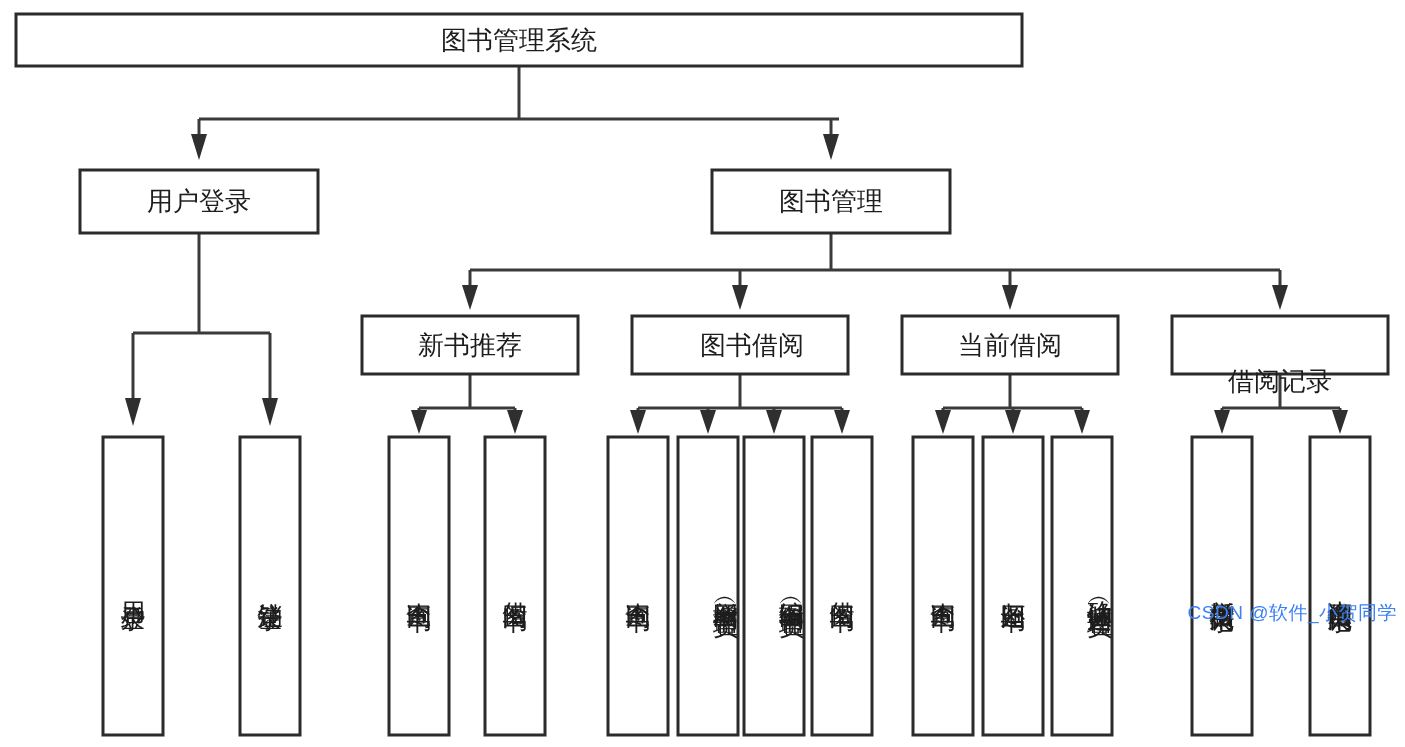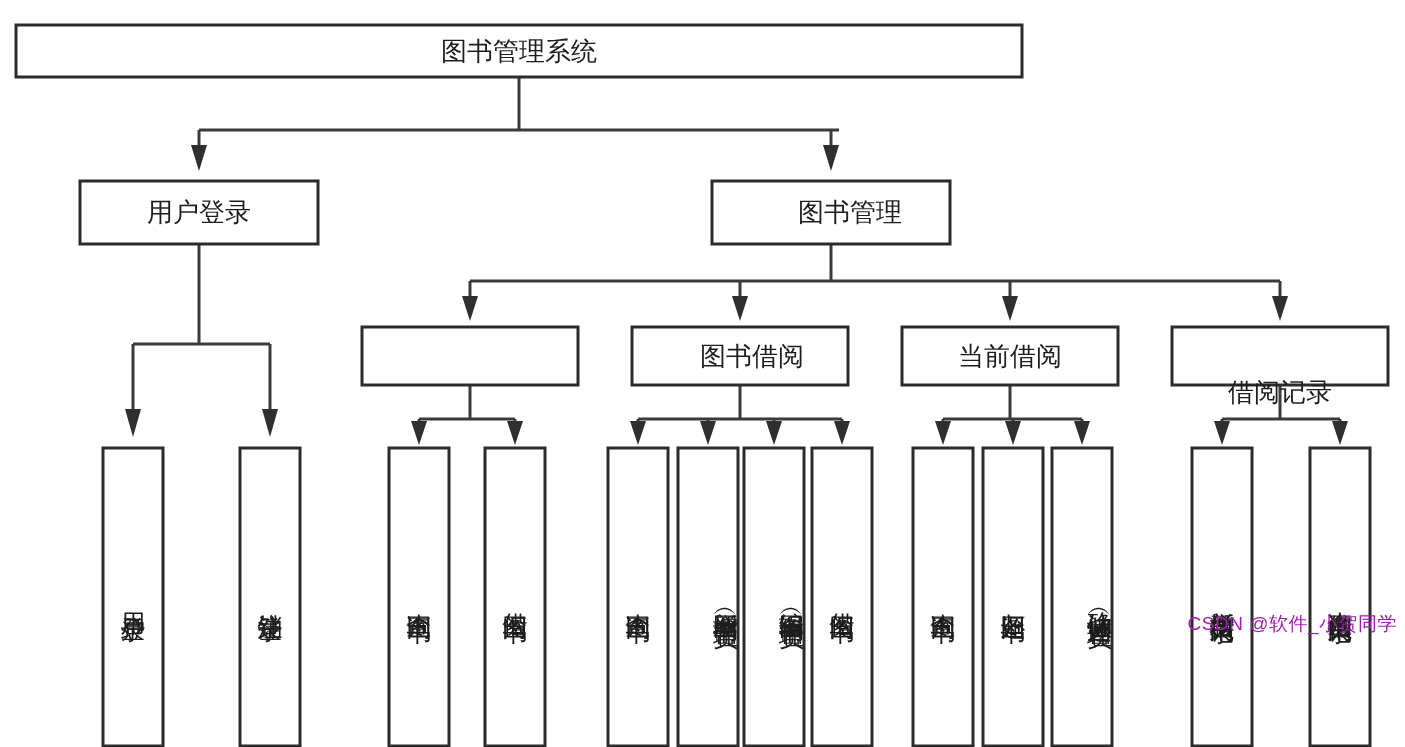--- a/index.html
+++ b/index.html
@@ -9,21 +9,21 @@
   }
   body {
     width: 1405px;
     height: 747px;
     position: relative;
     overflow: hidden;
     font-family: "Liberation Sans", "DejaVu Sans", sans-serif;
   }
   #diagram-root {
     position: absolute;
-    left: 0; top: 11px;
+    left: 0; top: 0;
     width: 1405px;
     height: 630px;
   }
   svg.diagram-svg {
     display: block;
     width: 1405px;
     height: 747px;
   }
   .node-rect {
     fill: #ffffff;
@@ -66,21 +66,21 @@
     font-size: 26px;
     color: #1d1d1d;
     white-space: nowrap;
     pointer-events: none;
   }
   #watermark {
     position: absolute;
     right: 8px;
     bottom: 4px;
     font-size: 19px;
-    color: #a21caf;
+    color: #3b82f6;
     font-family: "Liberation Sans", "DejaVu Sans", sans-serif;
     letter-spacing: 0.5px;
     user-select: none;
   }
 </style>
 </head>
 <body>
 
 <div id="diagram-root">
 
@@ -180,22 +180,23 @@
     <rect class="node-rect" x="913" y="437" width="60" height="298"></rect>
     <rect class="node-rect" x="983" y="437" width="60" height="298"></rect>
     <rect class="node-rect" x="1052" y="437" width="60" height="298"></rect>
     <rect class="node-rect" x="1192" y="437" width="60" height="298"></rect>
     <rect class="node-rect" x="1310" y="437" width="60" height="298"></rect>
   </svg>
 
   <div class="hlabel-wrap" style="left:16px; top:14px; width:1006px; height:52px;">图书管理系统</div>
 
   <div class="hlabel-wrap" style="left:80px; top:170px; width:238px; height:63px;">用户登录</div>
-  <div class="hlabel-wrap" style="left:712px; top:170px; width:238px; height:63px;margin-left:19px;">图书管理</div>
-
+  <div class="hlabel-wrap" style="left:712px; top:170px; width:238px; height:63px;">图书管理</div>
+
+  <div class="hlabel-wrap" style="left:362px; top:316px; width:216px; height:58px;">新书推荐</div>
   <div class="hlabel-wrap" style="left:632px; top:316px; width:216px; height:58px;padding-left:12px;">图书借阅</div>
   <div class="hlabel-wrap" style="left:902px; top:316px; width:216px; height:58px;border-radius:27px;">当前借阅</div>
   <div class="hlabel-wrap" style="left:1172px; top:316px; width:216px; height:58px;margin-top:36px;">借阅记录</div>
 
   <div class="vlabel-wrap centered" style="left:103px; top:437px; width:60px; height:298px;">用户登录</div>
   <div class="vlabel-wrap centered" style="left:240px; top:437px; width:60px; height:298px;">注销登录</div>
   <div class="vlabel-wrap centered" style="left:389px; top:437px; width:60px; height:298px;">查询图书</div>
   <div class="vlabel-wrap centered" style="left:485px; top:437px; width:60px; height:298px;">借阅图书</div>
   <div class="vlabel-wrap centered" style="left:608px; top:437px; width:60px; height:298px;">查询图书</div>
   <div class="vlabel-wrap" style="left:678px; top:445px; width:60px; height:290px;">新增图书（管理员）</div>

